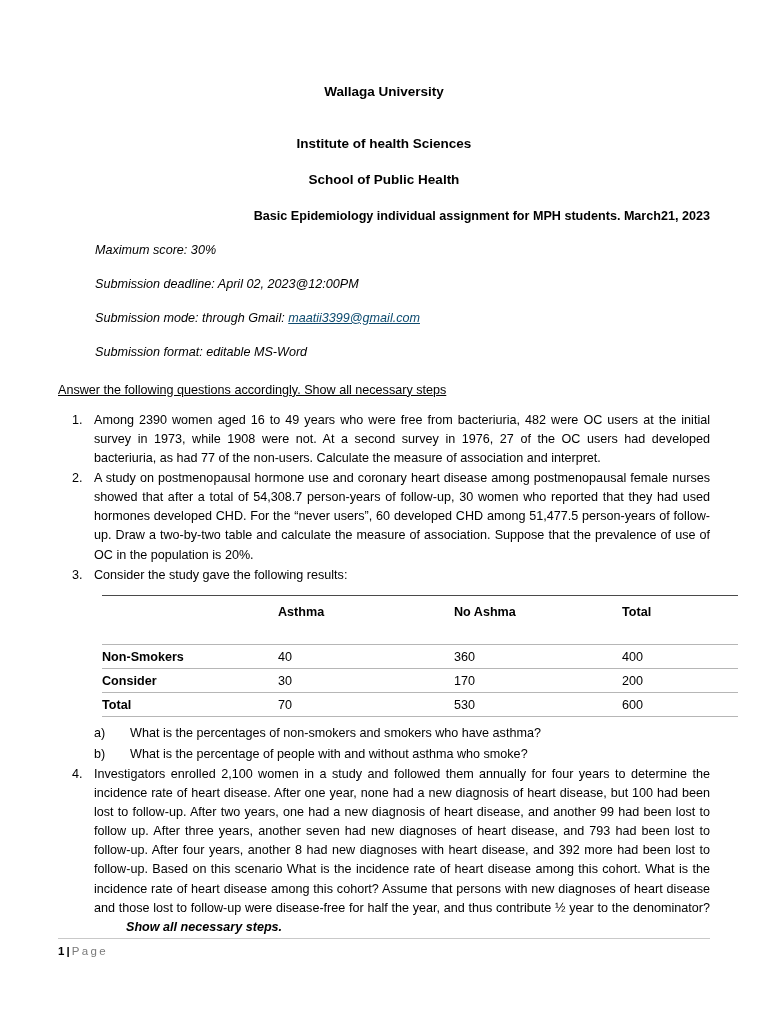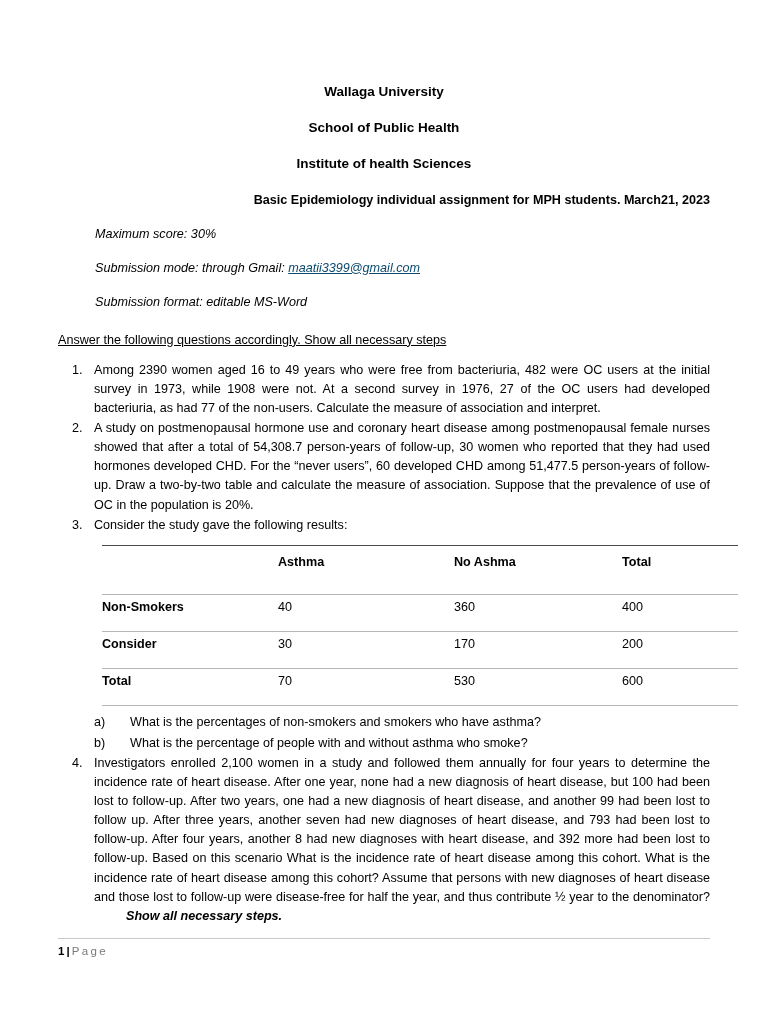--- a/index.html
+++ b/index.html
@@ -28,21 +28,21 @@
     top: 84px;
     width: 652px;
   }
 
   
   .hdr {
     text-align: center;
     font-weight: bold;
     font-size: 13.5px;
     line-height: 1.15;
-    margin: 0 0 20px 0;
+    margin: 0 0 36px 0;
   }
   .hdr-sub {
     text-align: center;
     font-weight: bold;
     font-size: 13.5px;
     line-height: 1.15;
     margin: 0 0 21px 0;
   }
   .assign-line {
     font-weight: bold;
@@ -146,21 +146,21 @@
     border-top: 1.3px solid #b6b6b6;
   }
   table.results tbody tr:last-child {
     border-bottom: 1.3px solid #b6b6b6;
   }
   table.results tbody td.rowhead {
     font-weight: bold;
   }
   table.results tbody td {
     padding-top: 3px;
-    padding-bottom: 14px;
+    padding-bottom: 1px;
   }
   .col-lbl { width: 176px; }
   .col-a  { width: 176px; }
   .col-b  { width: 168px; }
   .col-t  { width: auto; }
 
   
   .footer {
     position: absolute;
     left: 58px;
@@ -175,29 +175,32 @@
   .footer .pg-word { color: #7a7a7a; letter-spacing: 2.4px; }
 </style>
 </head>
 <body>
 
 <div class="page">
 
   <div class="content">
 
     <div class="hdr">Wallaga University</div>
+    <div class="hdr-sub">Institute of health Sciences</div>
     <div class="hdr-sub">School of Public Health</div>
-    <div class="hdr-sub">Institute of health Sciences</div>
 
     <div class="assign-line">Basic Epidemiology individual assignment for MPH students. March21, 2023</div>
 
     <div class="meta">
       <span class="lbl">Maximum score:</span><span> 30%</span>
     </div>
 
+    <div class="meta">
+      <span class="lbl">Submission deadline:</span><span> April 02, 2023@12:00PM</span>
+    </div>
 
     <div class="meta">
       <span class="lbl">Submission mode:</span><span> through Gmail: </span><a class="mail" href="#">maatii3399@gmail.com</a>
     </div>
 
     <div class="meta">
       <span class="lbl">Submission format:</span><span> editable MS-Word</span>
     </div>
 
     <div><span class="instruct">Answer the following questions accordingly. Show all necessary steps</span></div>

